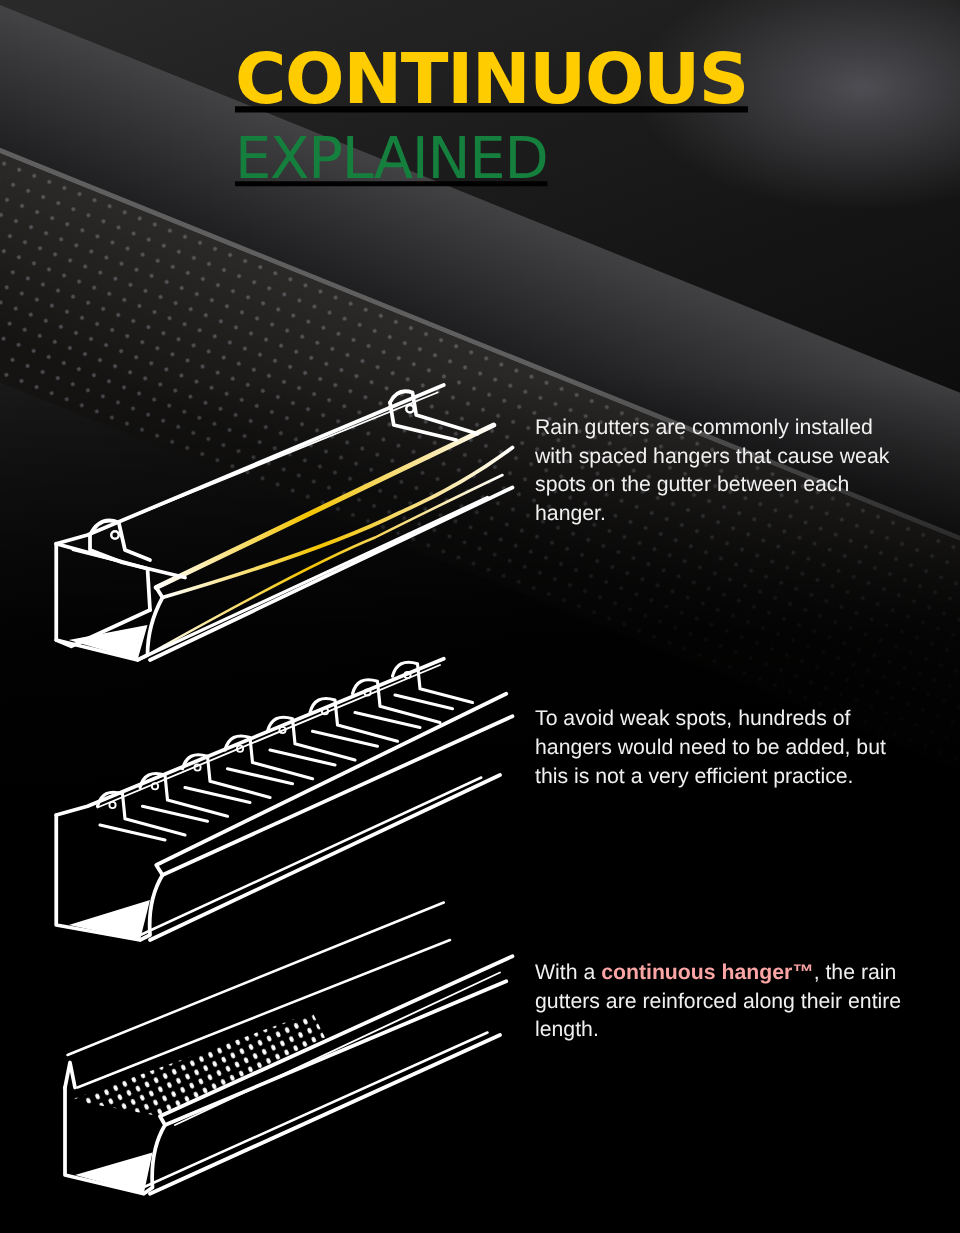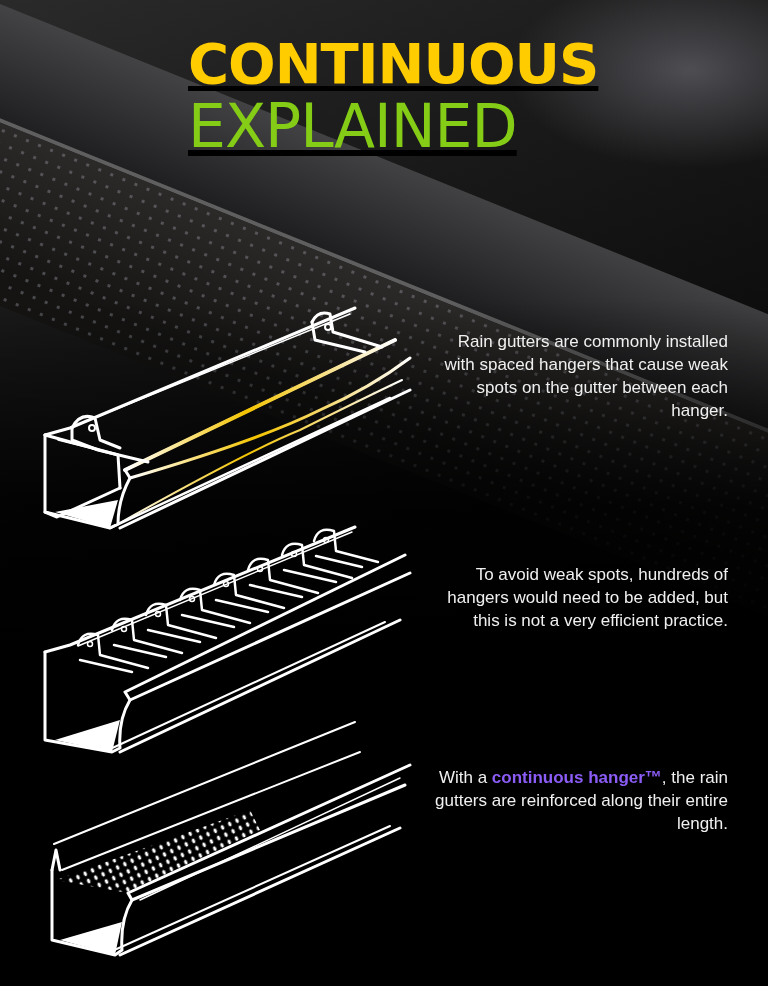--- a/index.html
+++ b/index.html
@@ -44,29 +44,29 @@
   }
   .title .l1, .title .l2 {
     color: #ffcc00; font-size: 60px; letter-spacing: -1px; display: block;
     font-family: "DejaVu Sans", sans-serif; font-weight: 700;
   }
   .title .l1 { font-size: 56px; }
   .title .l2 { font-size: 56px; }
   .title .tm { font-size: 22px; vertical-align: top; position: relative; top: 2px; }
   .title .colon { margin-left: 14px; }
   .title .l3 {
-    color: #84cc16; font-weight: 400; font-size: 60px; display: block;
+    color: #15803d; font-weight: 400; font-size: 46px; display: block;
     margin-top: 6px; letter-spacing: -1px;
     font-family: "DejaVu Sans", sans-serif;
   }
   .caption {
     position: absolute; left: 428px; width: 300px;
-    color: #f0f0f0; font-size: 17px; line-height: 23px; text-align: right;
+    color: #f0f0f0; font-size: 17px; line-height: 23px;
   }
-  .caption b { font-weight: 700; color: #8b5cf6; }
+  .caption b { font-weight: 700; color: #fca5a5; }
   svg.drawing { position: absolute; left: 0; top: 0; }
 </style>
 </head>
 <body>
 
 <div class="bg"></div>
 <div class="gutter-photo">
   <div class="band1"></div>
   <div class="shine"></div>
   <div class="band2"></div>

